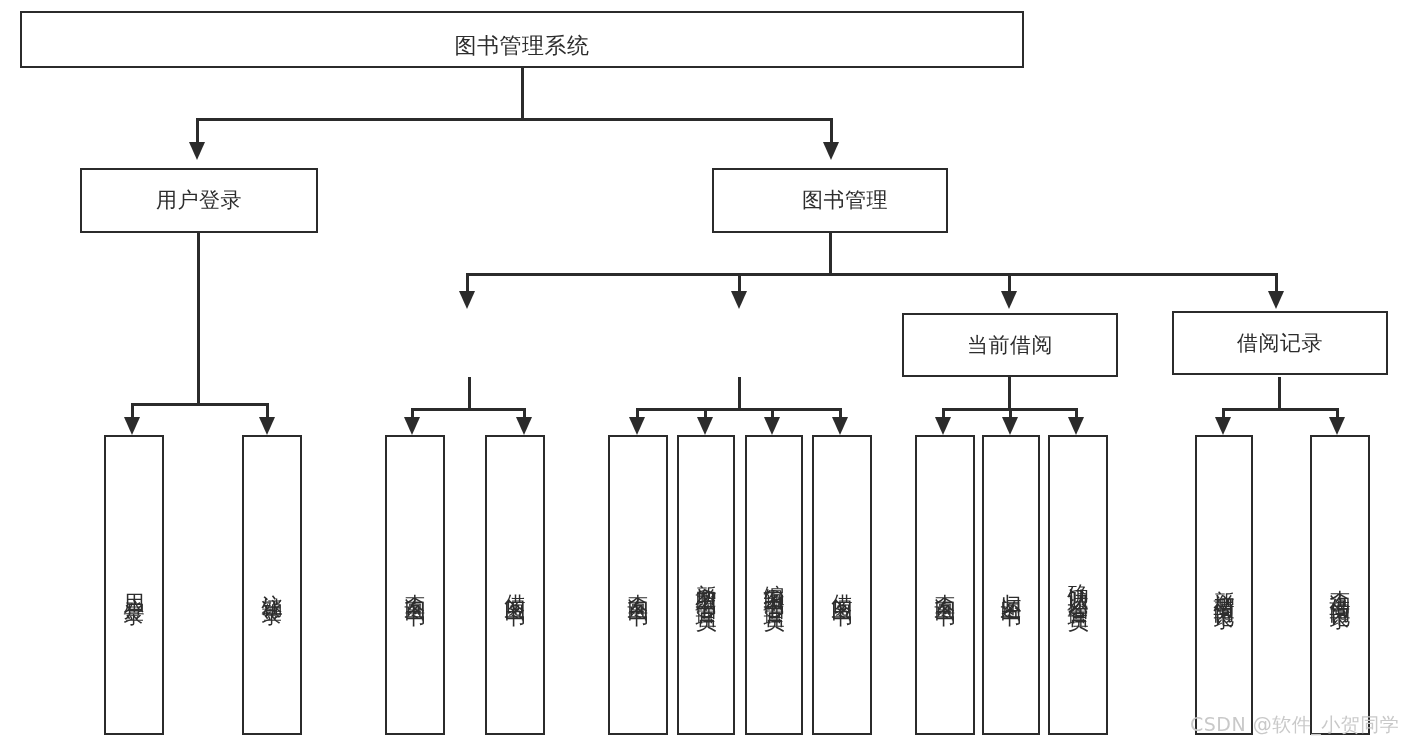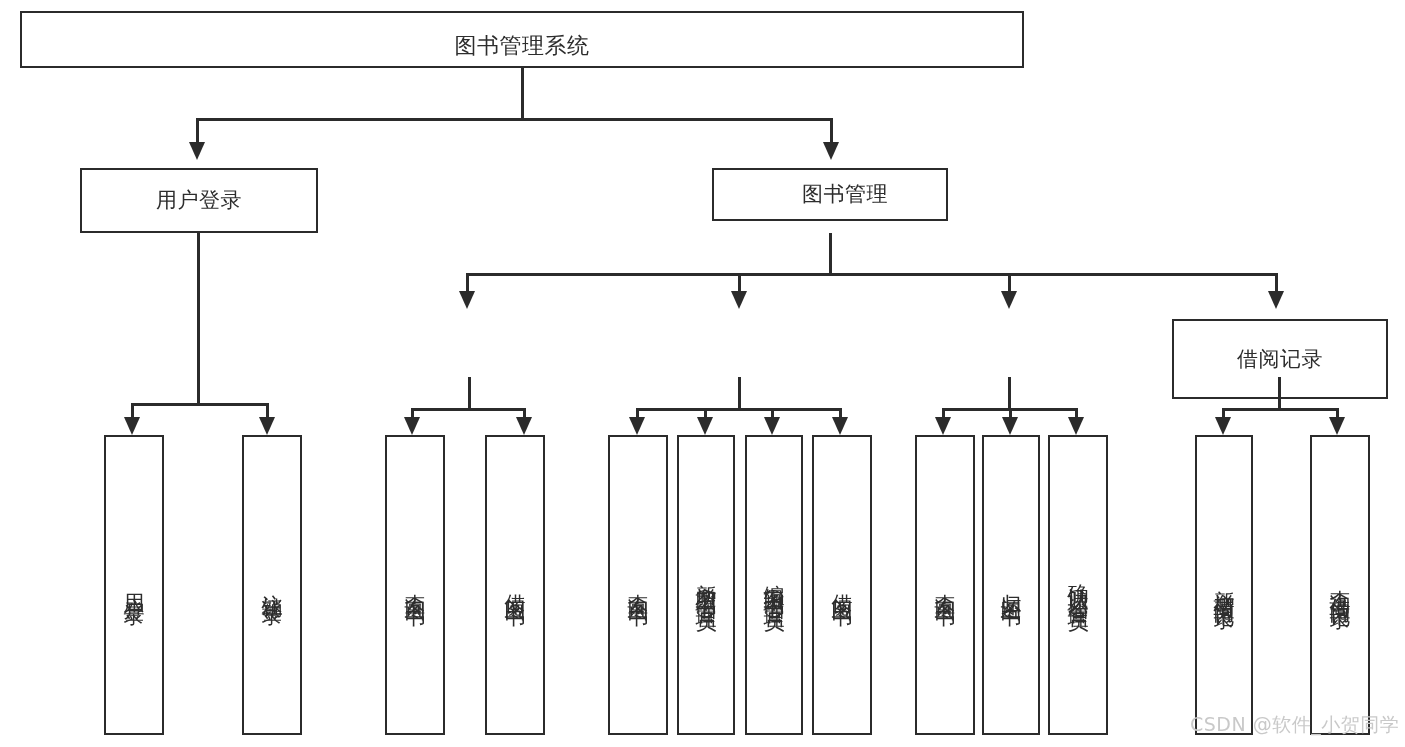--- a/index.html
+++ b/index.html
@@ -94,21 +94,21 @@
   <div class="conn h" style="left:196px; top:118px; width:637px; height:3px;"></div>
 
   <div class="conn v" style="left:196px; top:118px; width:3px; height:28px;"></div>
   <div class="arrow" style="left:189px; top:142px;"></div>
   <div class="conn v" style="left:830px; top:118px; width:3px; height:28px;"></div>
   <div class="arrow" style="left:823px; top:142px;"></div>
 
   <div class="node horiz" style="left:80px; top:168px; width:238px; height:65px;">
     <span class="label">用户登录</span>
   </div>
-  <div class="node horiz" style="left:712px; top:168px; width:236px; height:53px;padding-left:30px;">
+  <div class="node horiz" style="left:712px; top:168px; width:236px; height:65px;padding-left:30px;">
     <span class="label">图书管理</span>
   </div>
 
   <div class="conn v" style="left:197px; top:233px; width:3px; height:172px;"></div>
   <div class="conn h" style="left:131px; top:403px; width:137px; height:3px;"></div>
   <div class="conn v" style="left:131px; top:403px; width:3px; height:18px;"></div>
   <div class="arrow" style="left:124px; top:417px;"></div>
   <div class="conn v" style="left:266px; top:403px; width:3px; height:18px;"></div>
   <div class="arrow" style="left:259px; top:417px;"></div>
 
@@ -116,21 +116,24 @@
   <div class="conn h" style="left:466px; top:273px; width:812px; height:3px;"></div>
   <div class="conn v" style="left:466px; top:273px; width:3px; height:22px;"></div>
   <div class="arrow" style="left:459px; top:291px;"></div>
   <div class="conn v" style="left:738px; top:273px; width:3px; height:22px;"></div>
   <div class="arrow" style="left:731px; top:291px;"></div>
   <div class="conn v" style="left:1008px; top:273px; width:3px; height:22px;"></div>
   <div class="arrow" style="left:1001px; top:291px;"></div>
   <div class="conn v" style="left:1275px; top:273px; width:3px; height:22px;"></div>
   <div class="arrow" style="left:1268px; top:291px;"></div>
 
-  <div class="node horiz" style="left:1172px; top:319px; width:216px; height:80px;">
+  <div class="node horiz" style="left:902px; top:313px; width:216px; height:64px;">
+    <span class="label">当前借阅</span>
+  </div>
+  <div class="node horiz" style="left:1172px; top:311px; width:216px; height:64px;">
     <span class="label">借阅记录</span>
   </div>
 
   <div class="conn v" style="left:468px; top:377px; width:3px; height:34px;"></div>
   <div class="conn h" style="left:411px; top:408px; width:115px; height:3px;"></div>
   <div class="conn v" style="left:411px; top:408px; width:3px; height:13px;"></div>
   <div class="arrow" style="left:404px; top:417px;"></div>
   <div class="conn v" style="left:523px; top:408px; width:3px; height:13px;"></div>
   <div class="arrow" style="left:516px; top:417px;"></div>
 

